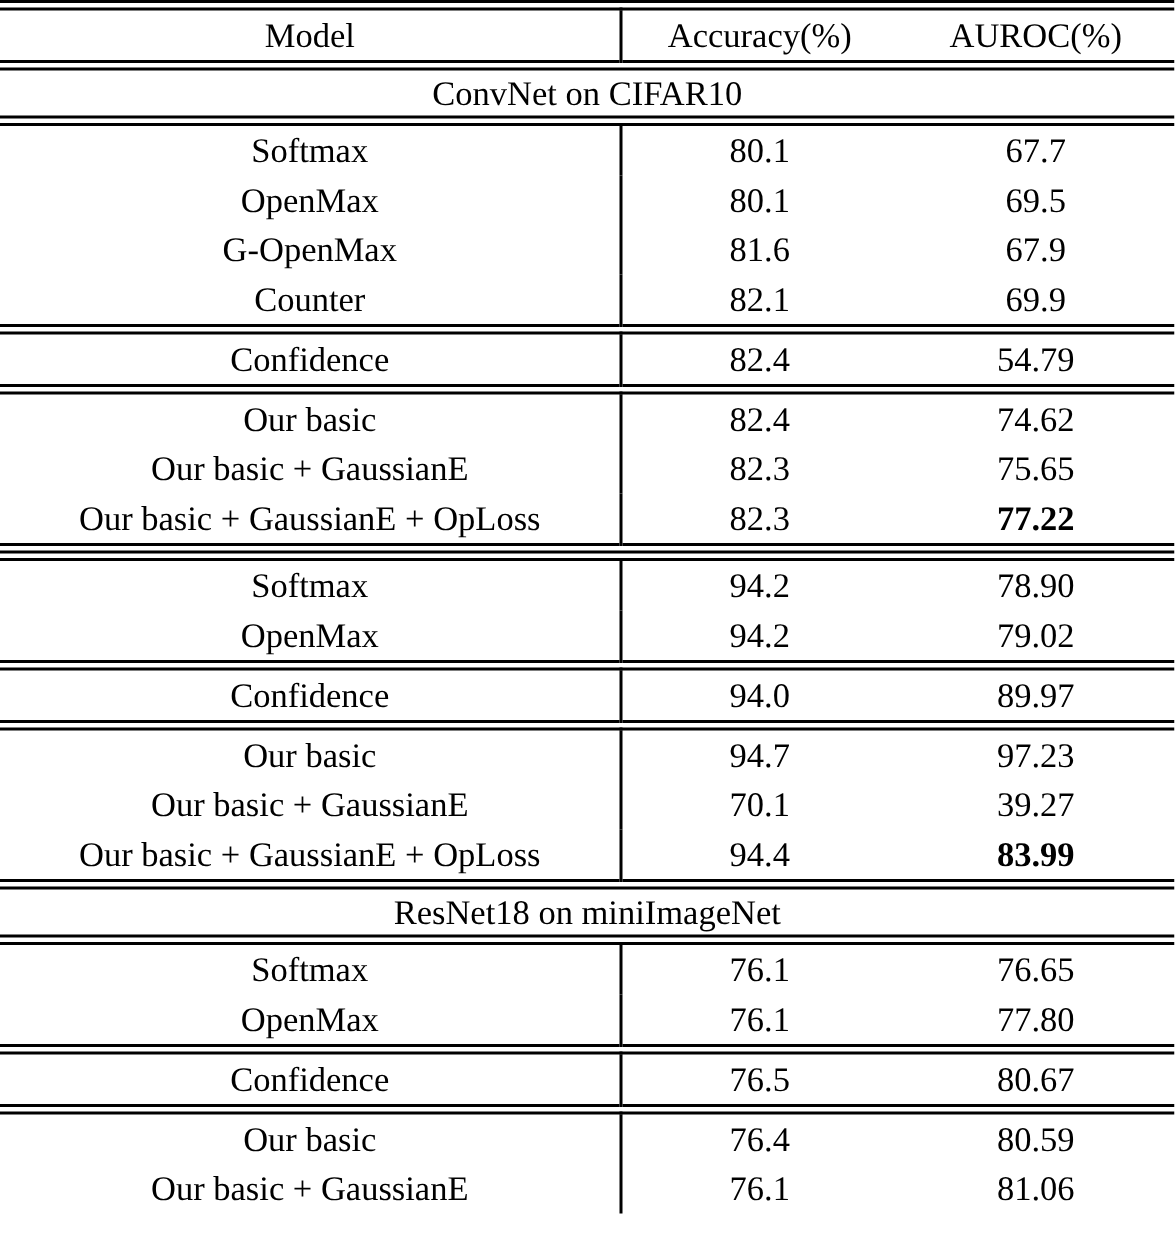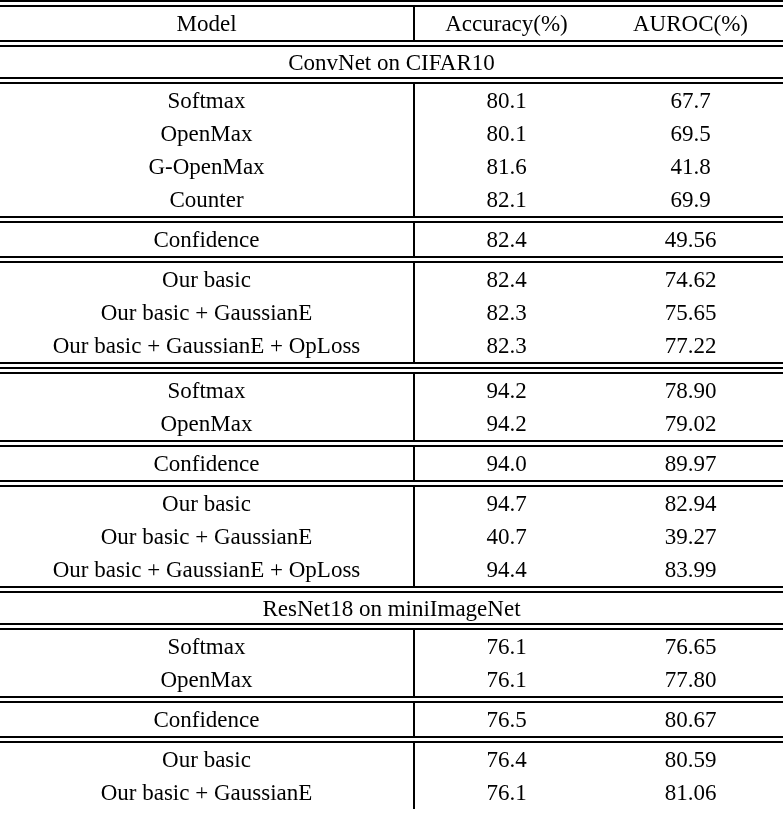--- a/index.html
+++ b/index.html
@@ -45,21 +45,21 @@
     line-height: 0;
   }
 
   
   td.vline-right { border-right: 2px solid #000; }
 
   
   tr.data-row > td { height: 33px; }
   tr.section-row > td { height: 30px; text-align: center; }
 
-  .bold-val { font-weight: normal; }
+  .bold-val { font-weight: bold; }
 
   
   tr.header-row > td { height: 33px; }
 </style>
 </head>
 <body>
 
 <table id="results-table">
   <colgroup>
     <col class="col-label">
@@ -90,34 +90,34 @@
         <td>67.7</td>
       </tr>
       <tr class="data-row">
         <td class="vline-right">OpenMax</td>
         <td>80.1</td>
         <td>69.5</td>
       </tr>
       <tr class="data-row">
         <td class="vline-right">G-OpenMax</td>
         <td>81.6</td>
-        <td>41.8</td>
+        <td>67.9</td>
       </tr>
       <tr class="data-row">
         <td class="vline-right">Counter</td>
         <td>82.1</td>
         <td>69.9</td>
       </tr>
       <tr class="rule-double">
         <td colspan="3"></td>
       </tr>
       <tr class="data-row">
         <td class="vline-right">Confidence</td>
         <td>82.4</td>
-        <td>49.56</td>
+        <td>54.79</td>
       </tr>
       <tr class="rule-double">
         <td colspan="3"></td>
       </tr>
       <tr class="data-row">
         <td class="vline-right">Our basic</td>
         <td>82.4</td>
         <td>74.62</td>
       </tr>
       <tr class="data-row">
@@ -153,25 +153,25 @@
         <td class="vline-right">Confidence</td>
         <td>94.0</td>
         <td>89.97</td>
       </tr>
       <tr class="rule-double">
         <td colspan="3"></td>
       </tr>
       <tr class="data-row">
         <td class="vline-right">Our basic</td>
         <td>94.7</td>
-        <td>82.94</td>
+        <td>97.23</td>
       </tr>
       <tr class="data-row">
         <td class="vline-right">Our basic + GaussianE</td>
-        <td>40.7</td>
+        <td>70.1</td>
         <td>39.27</td>
       </tr>
       <tr class="data-row">
         <td class="vline-right">Our basic + GaussianE + OpLoss</td>
         <td>94.4</td>
         <td class="bold-val">83.99</td>
       </tr>
       <tr class="rule-double">
         <td colspan="3"></td>
       </tr>

